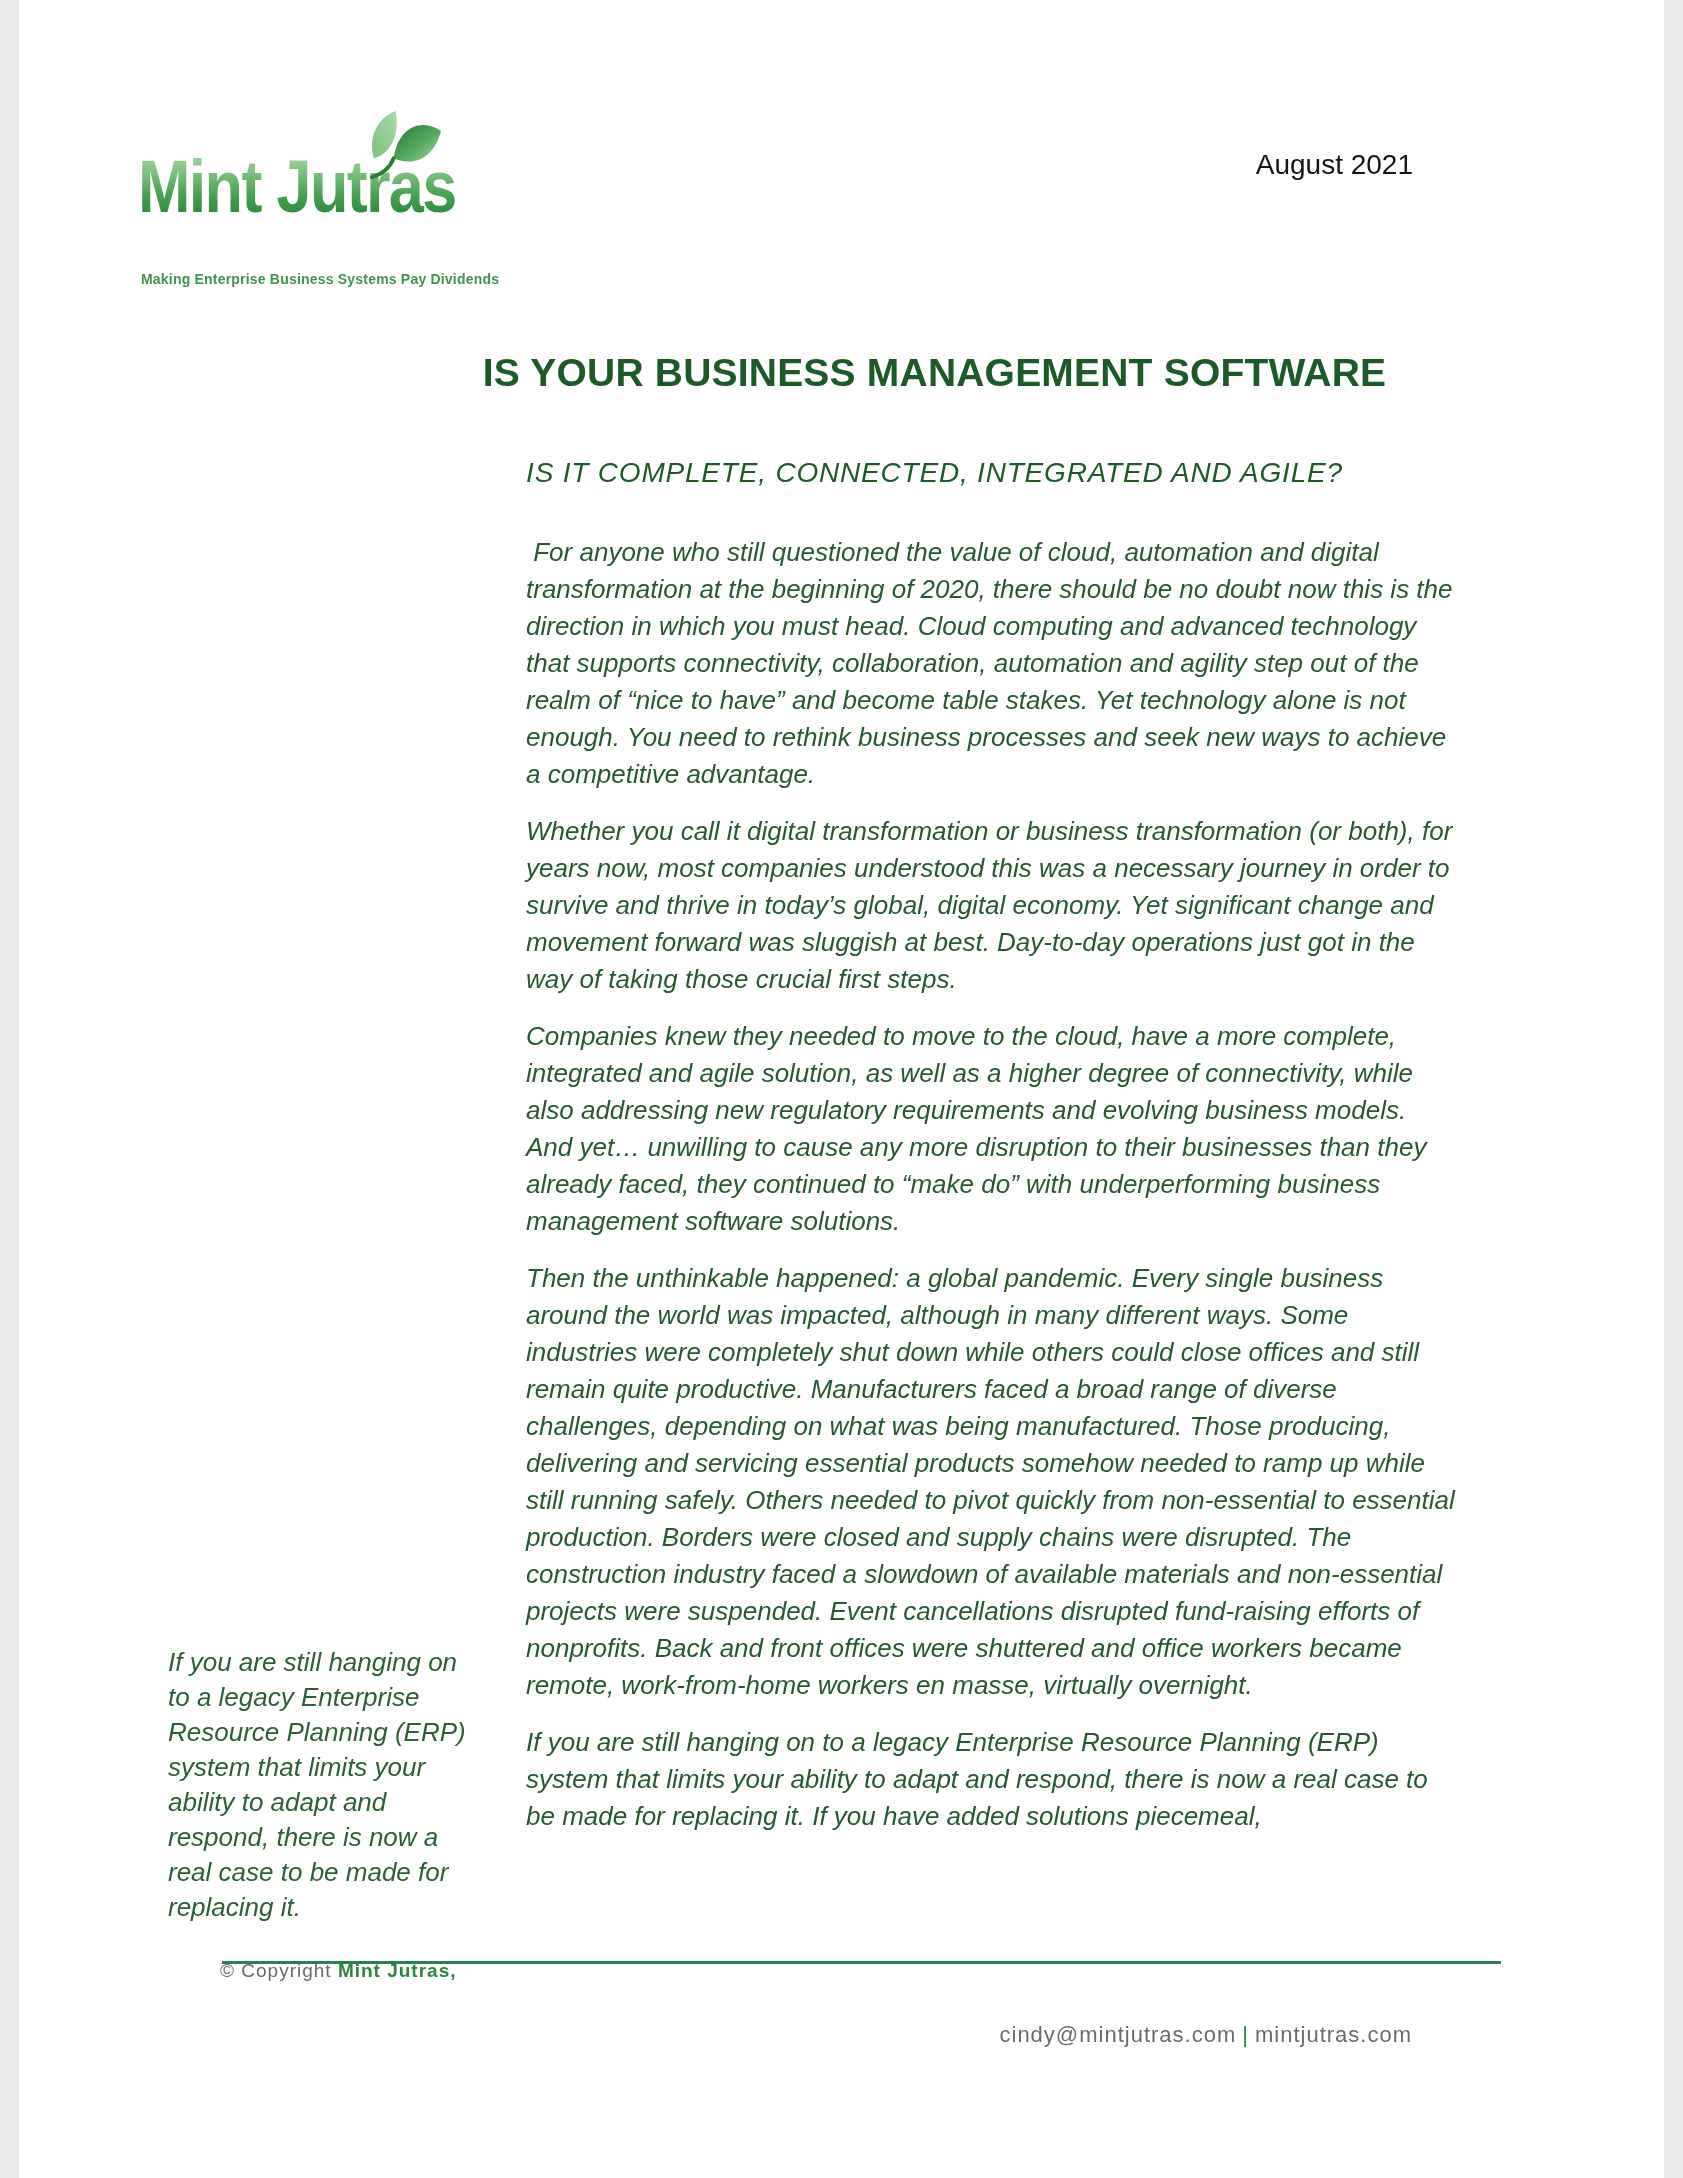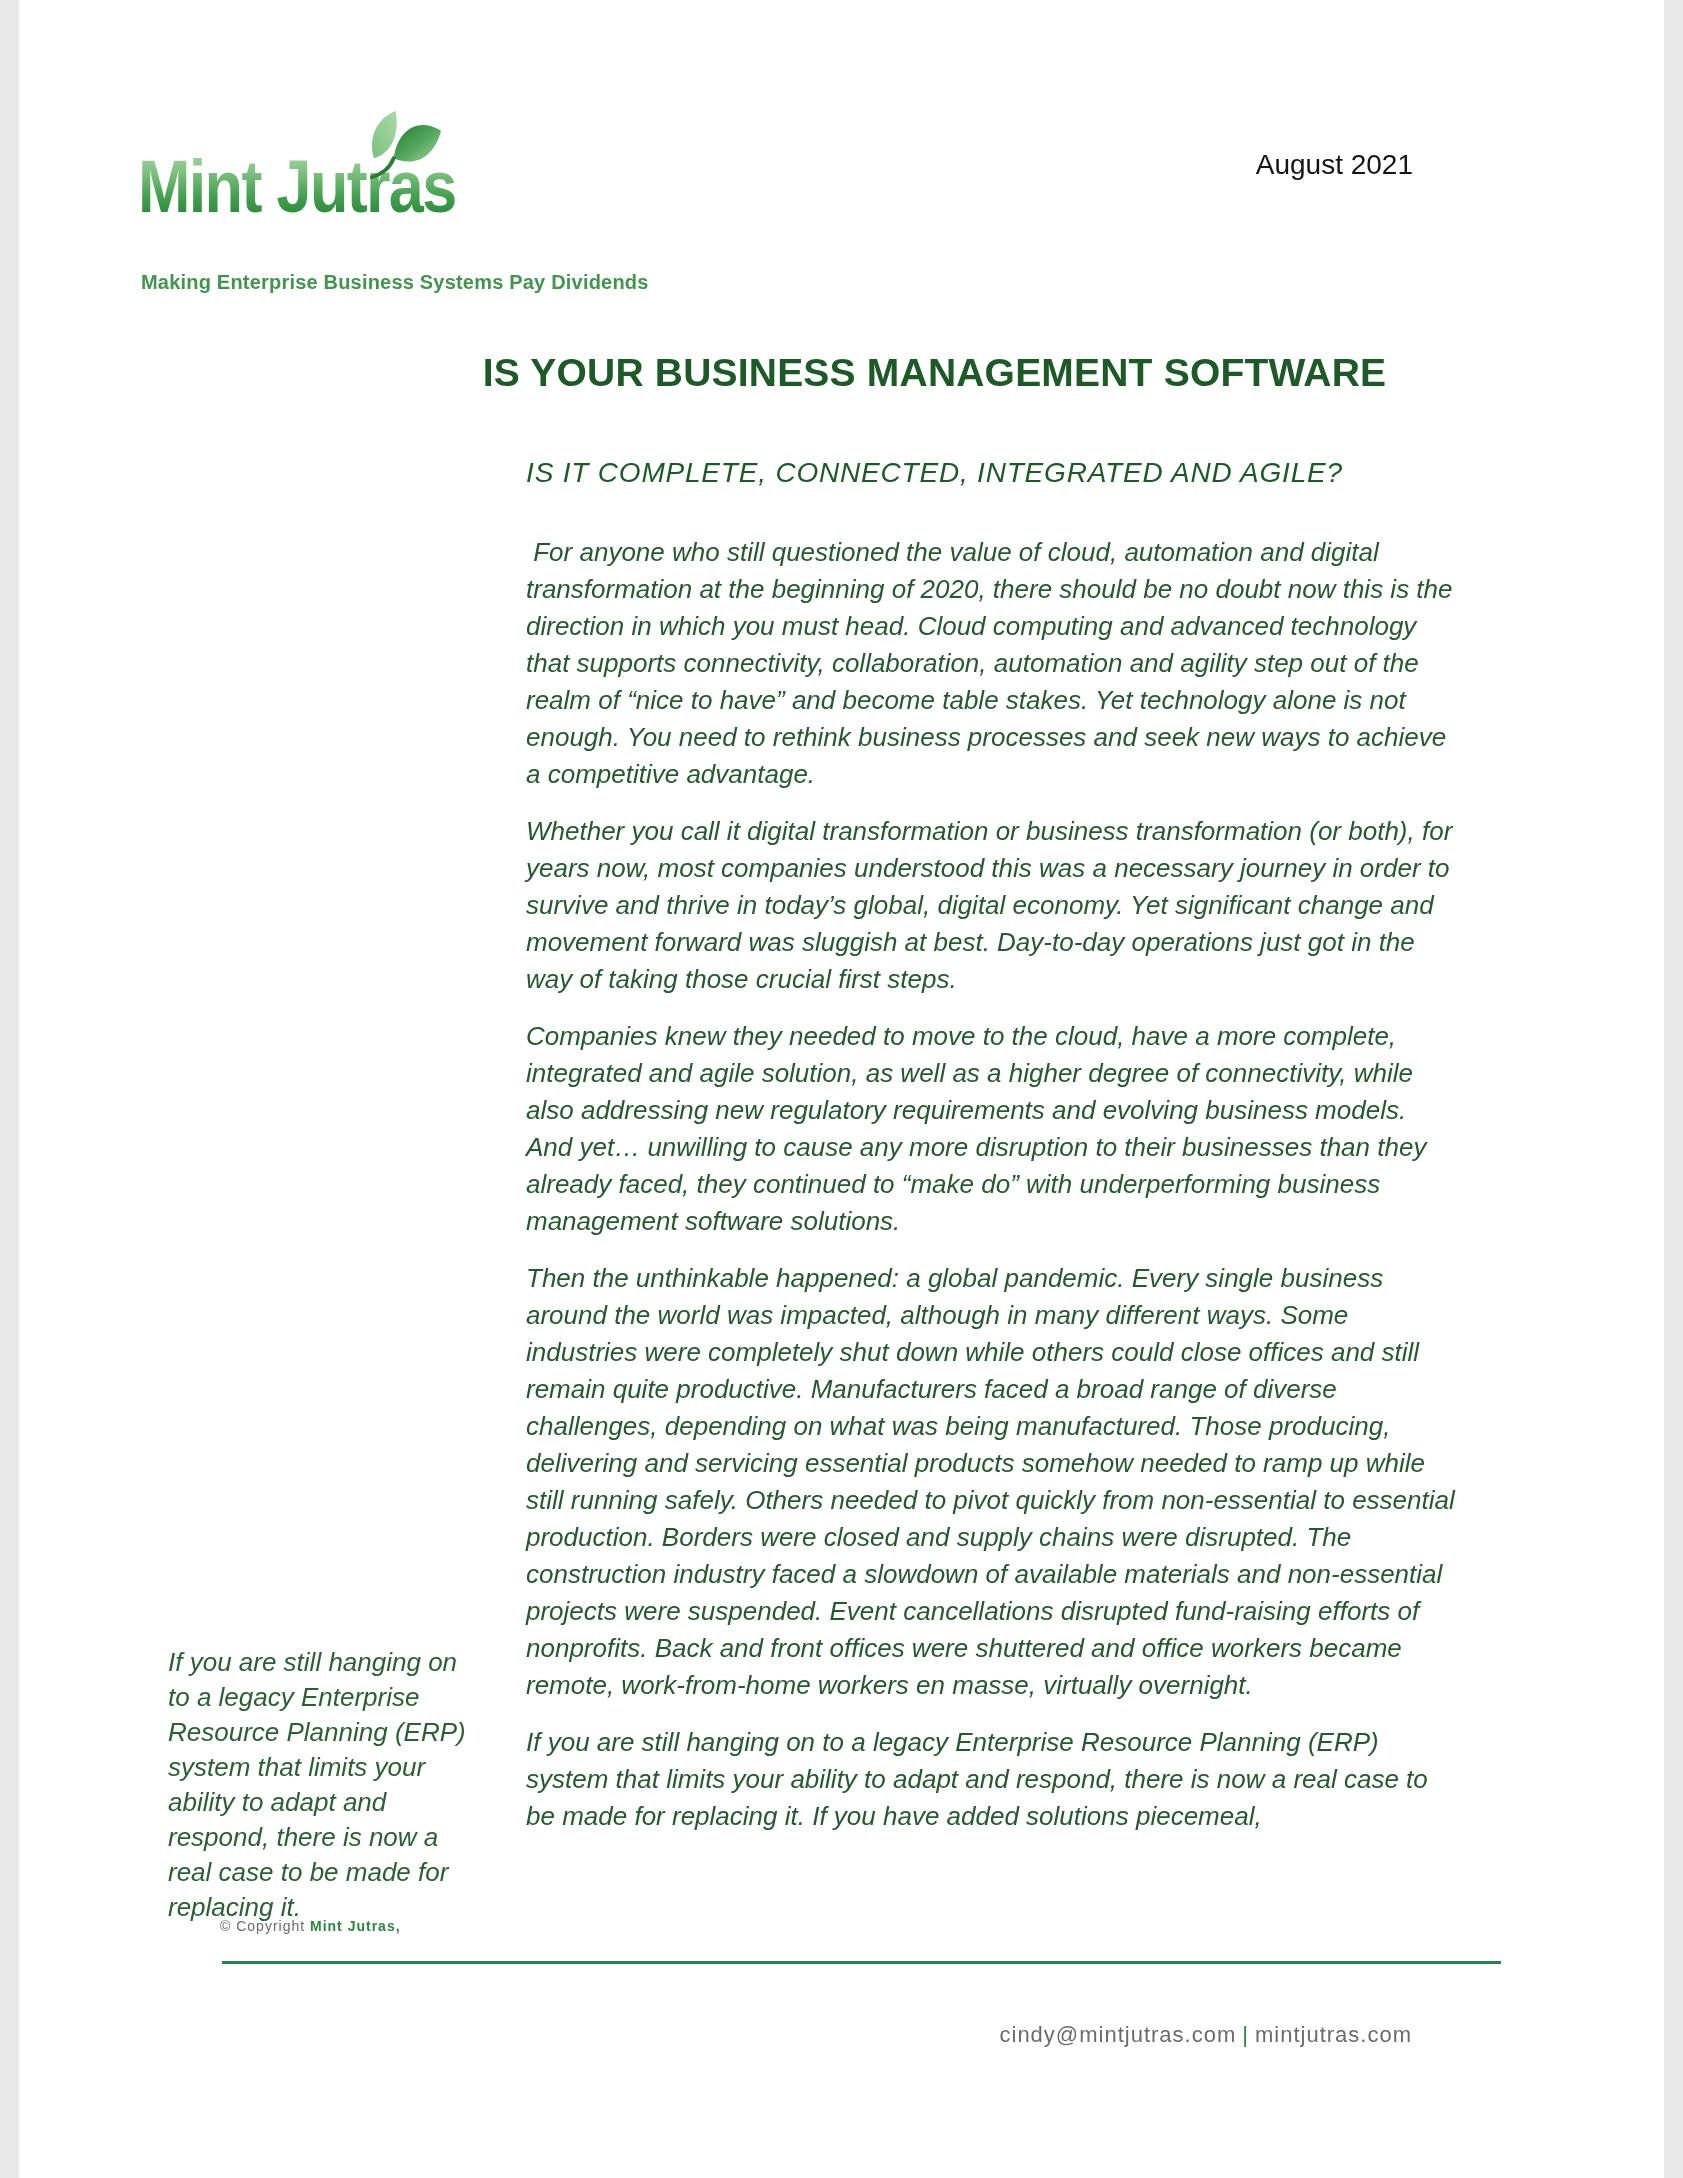--- a/index.html
+++ b/index.html
@@ -35,21 +35,21 @@
       -webkit-text-fill-color: transparent;
     }
   }
   .logo-reflection-wrap { position: relative; height: 46px; overflow: hidden; margin-top: -8px; }
   .logo-fade {
     position: absolute; inset: 0; z-index: 2;
     background: linear-gradient(to bottom, rgba(255,255,255,0.45) 0%, rgba(255,255,255,0.9) 60%, #ffffff 95%);
   }
   .tagline {
     position: absolute; left: 122px; top: 271px;
-    font-size: 20px; font-weight: bold; letter-spacing: 0.2px;
+    font-size: 14px; font-weight: bold; letter-spacing: 0.2px;
     color: #44934f;
     white-space: nowrap;
   }
 
   
   .doc-date {
     position: absolute; top: 149px; right: 251px;
     font-size: 28px; color: #151515;
   }
 
@@ -81,22 +81,22 @@
   }
   .quote-1 { top: 840px; }
   .quote-2 { top: 1645px; }
 
   
   .footer-divider {
     position: absolute; left: 203px; top: 1961px; width: 1279px; height: 0;
     border-top: 3px solid #2f7d53;
   }
   .footer-left {
-    position: absolute; left: 201px; top: 1918px;
-    font-size: 14px; letter-spacing: 1px; color: #6b6b6b;
+    position: absolute; left: 201px; top: 1960px;
+    font-size: 19px; letter-spacing: 1px; color: #6b6b6b;
     white-space: nowrap;
   }
   .footer-left .brand { color: #2e8540; font-weight: bold; }
   .footer-right {
     position: absolute; right: 252px; top: 2022px;
     font-size: 22px; letter-spacing: 1px; color: #6b6b6b;
     white-space: nowrap;
     margin-left: 48px;
   }
   .footer-right .sep { color: #2e8540; padding: 0 6px; }

